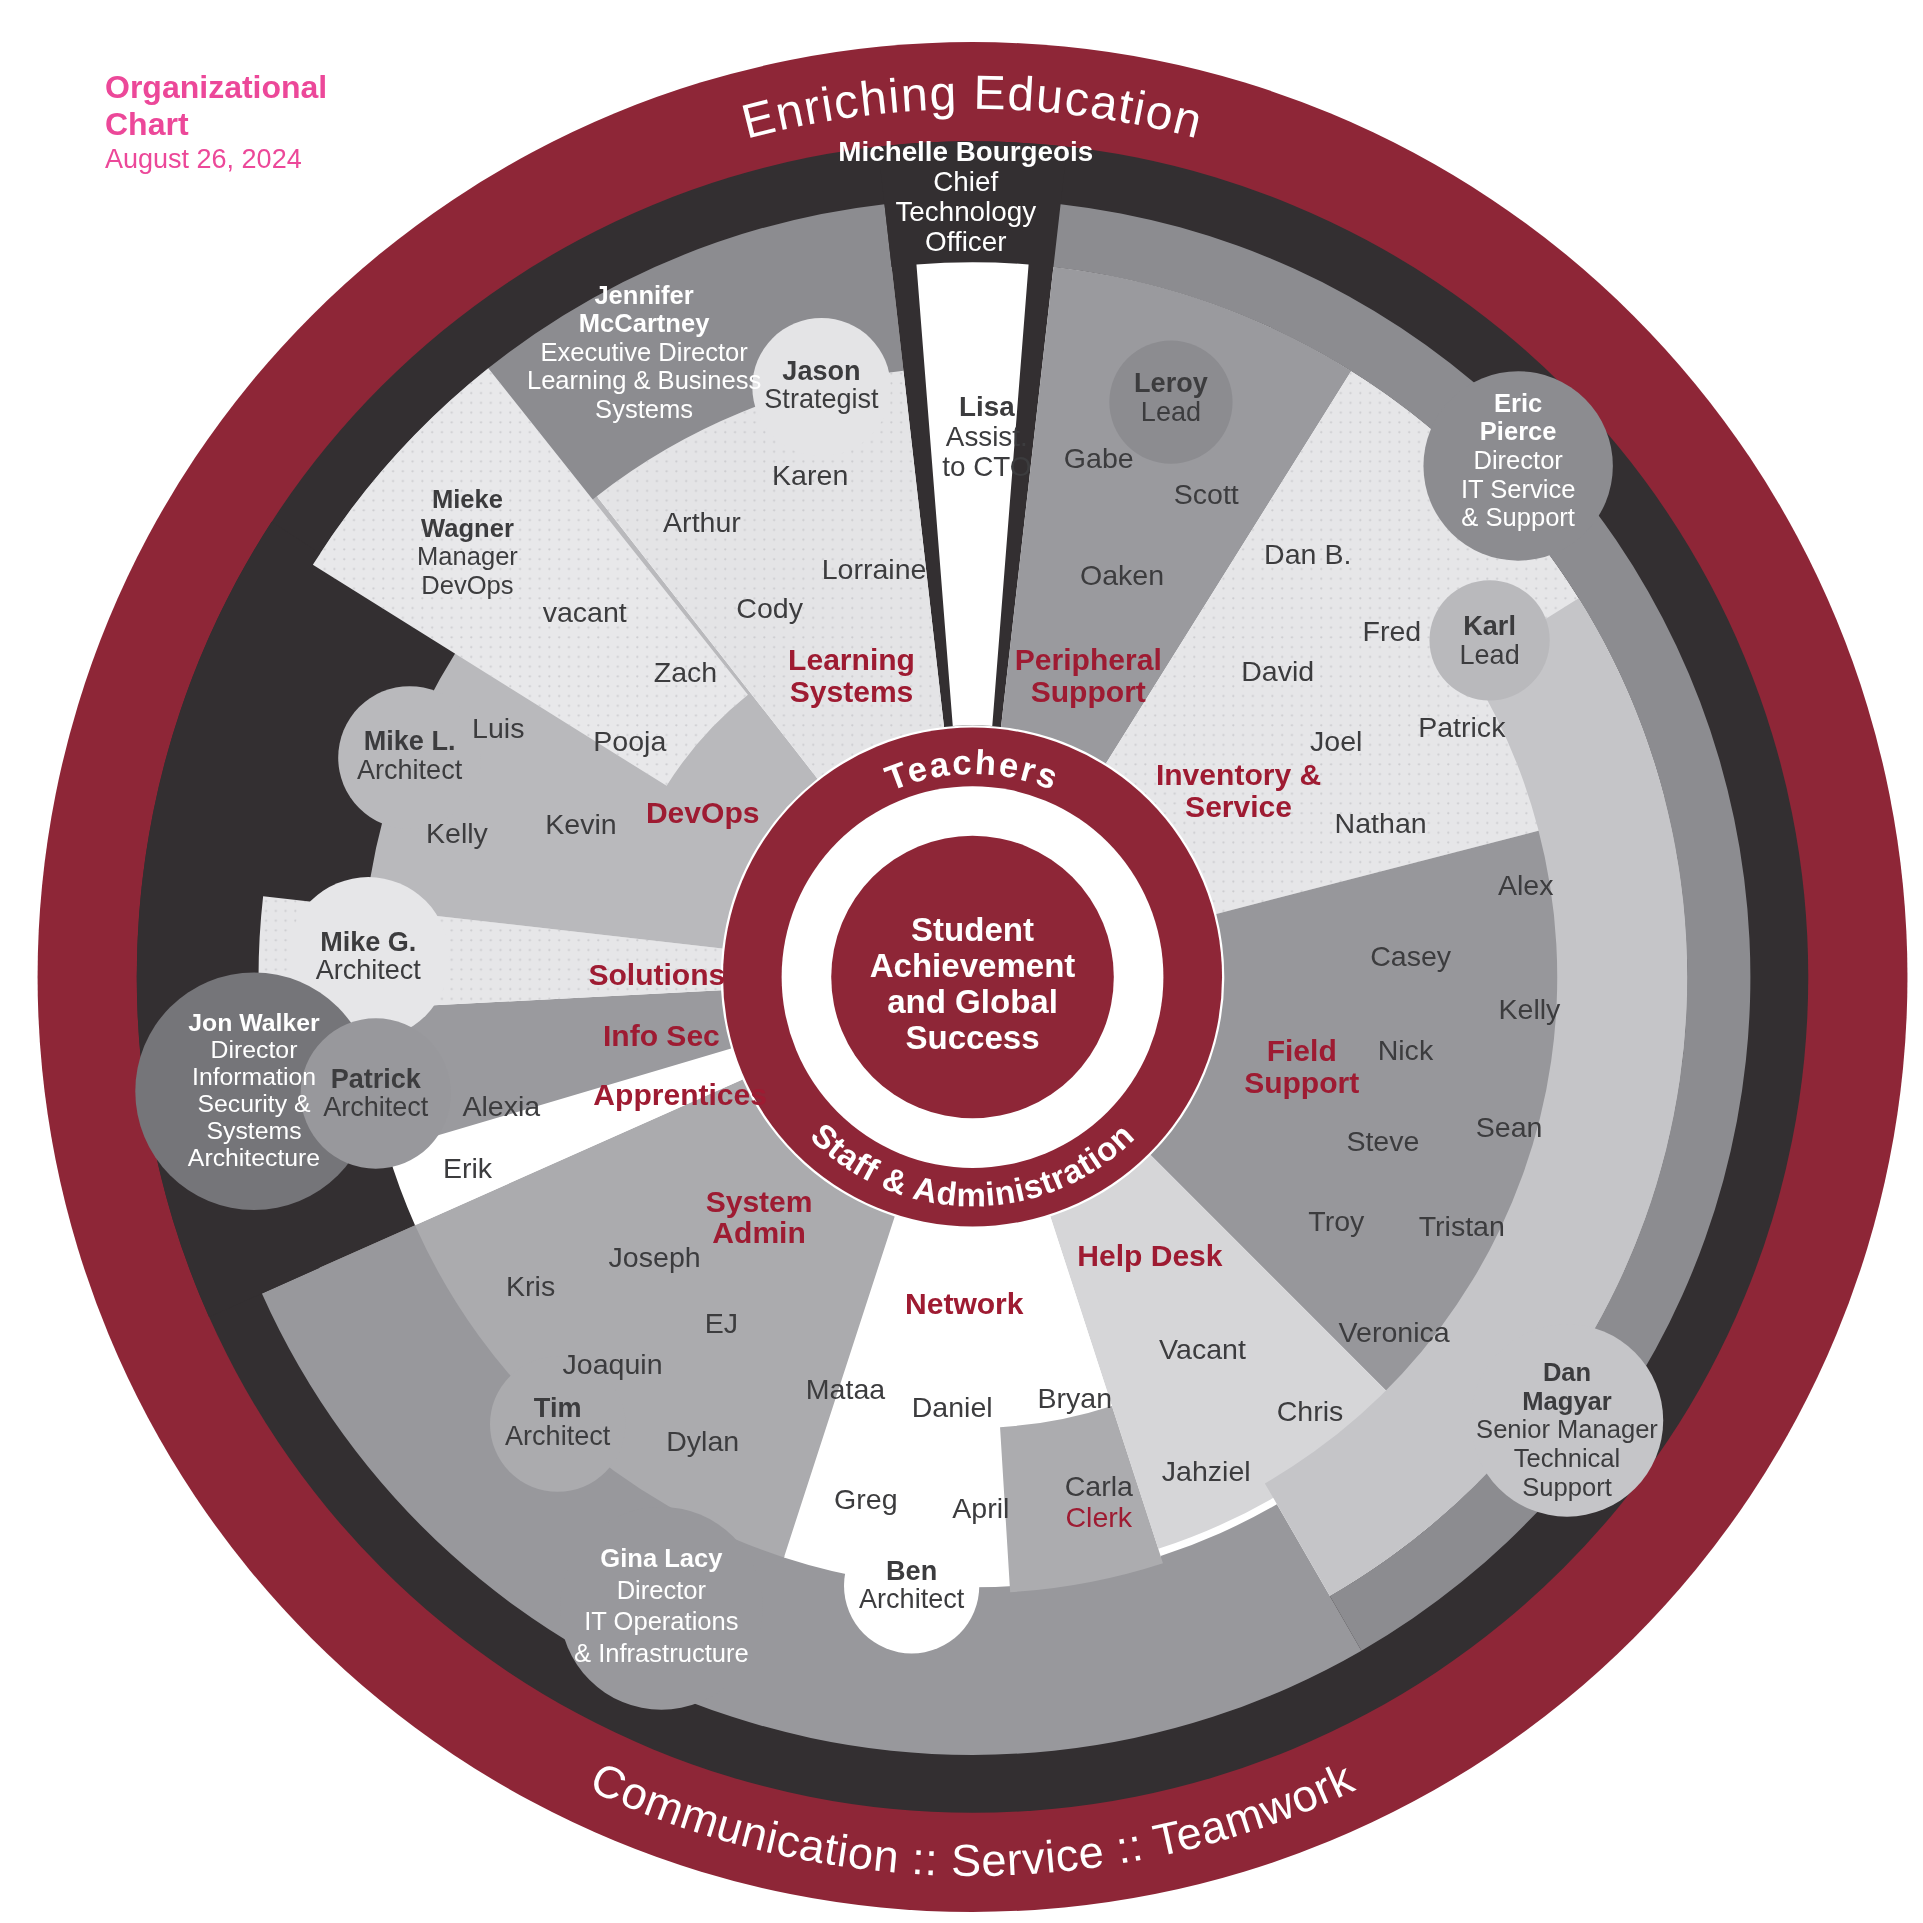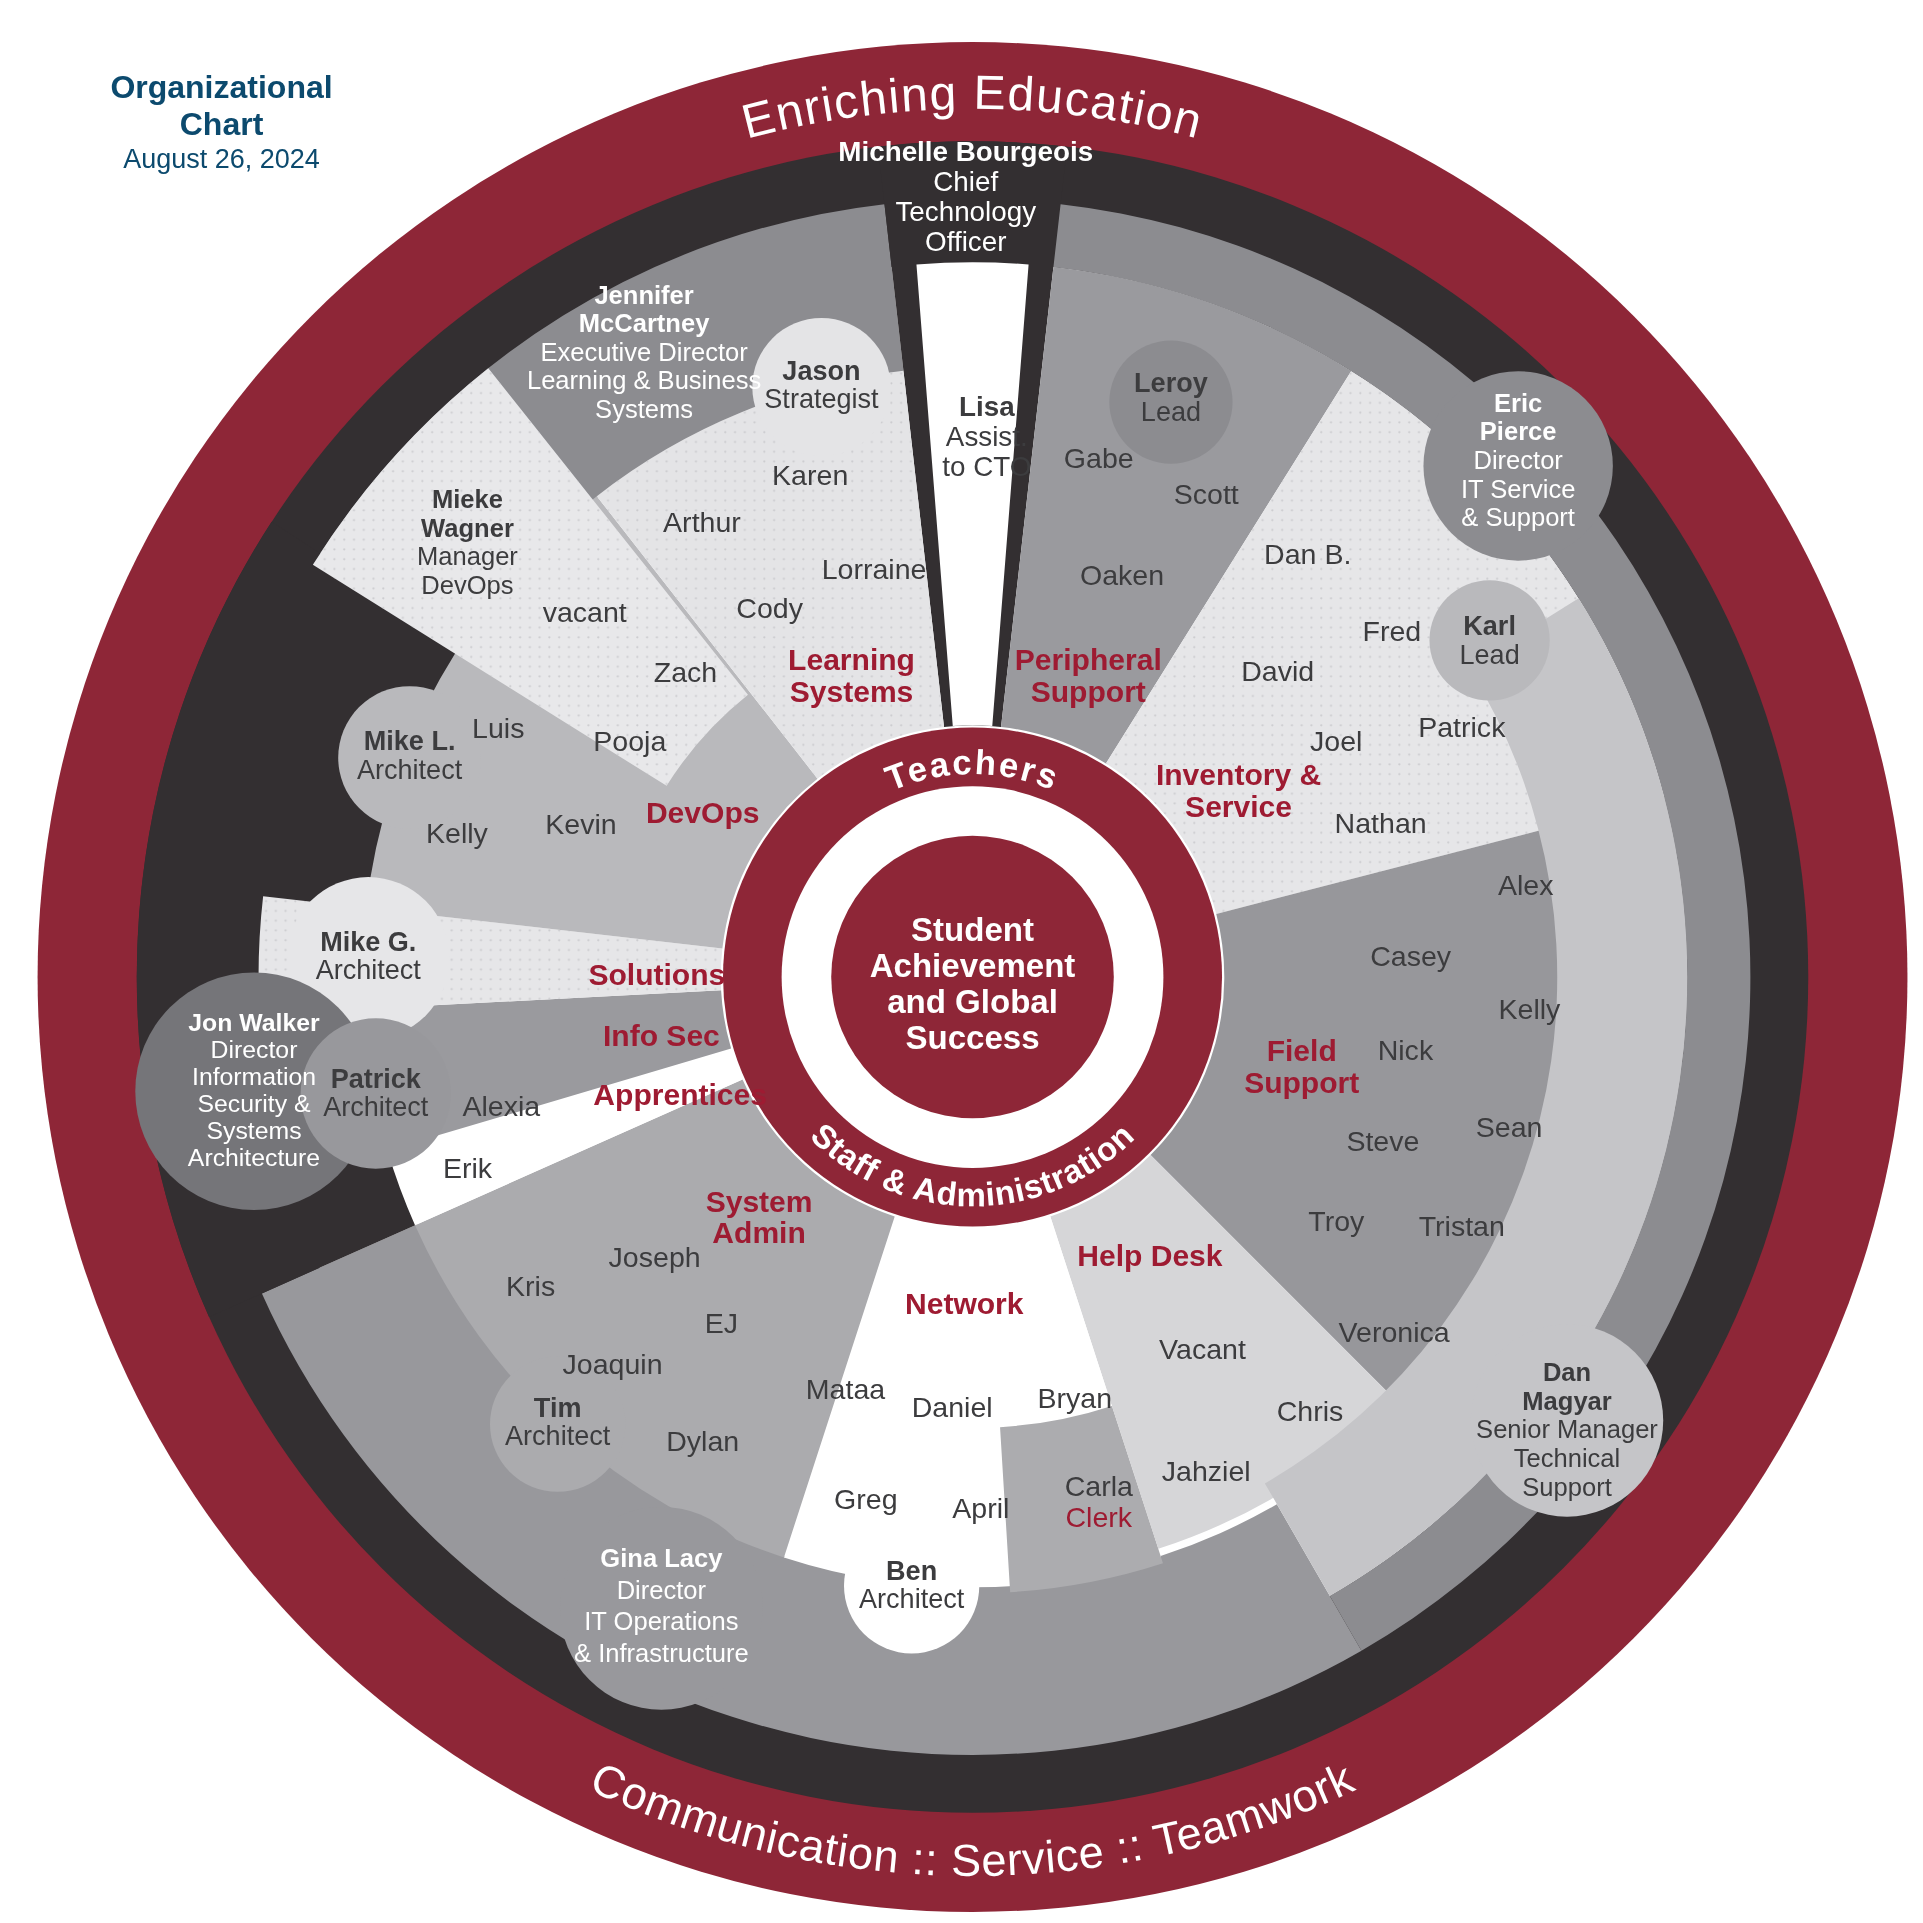--- a/index.html
+++ b/index.html
@@ -1,18 +1,18 @@
 <!DOCTYPE html>
 <html style="font-size:12px"><head>
 <meta charset="utf-8">
 <style>
   html,body{margin:0;padding:0;background:#ffffff;}
   body{width:1924px;height:1924px;position:relative;font-family:"Liberation Sans",sans-serif;}
   #chart-wrap{position:absolute;left:0;top:0;width:1924px;height:1888px;}
-  #title-block{position:absolute;left:105px;top:69px;width:233px;text-align:center;color:#0c4a6e;z-index:5;}
+  #title-block{position:absolute;left:105px;top:69px;width:233px;text-align:left;color:#ec4899;z-index:5;}
   #title-block .t{font-size:32px;font-weight:bold;line-height:1.15;}
   #title-block .d{font-size:27px;line-height:1.25;}
   svg{display:block;}
 </style>
 </head>
 <body>
 
 <div id="title-block">
   <div class="t">Organizational Chart</div>
   <div class="d">August 26, 2024</div>

